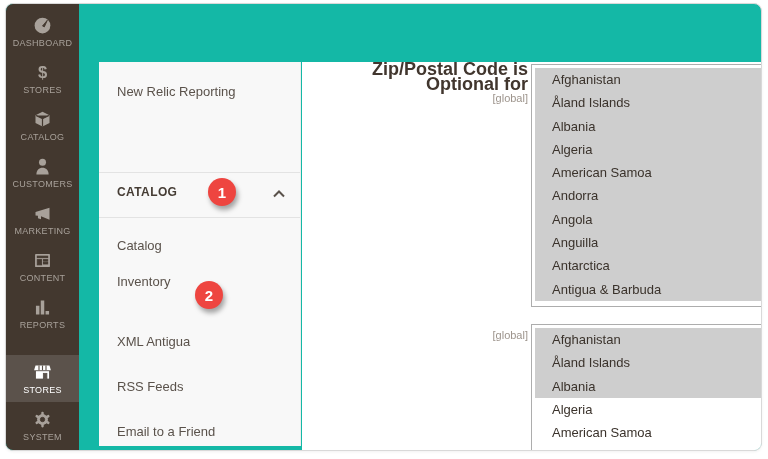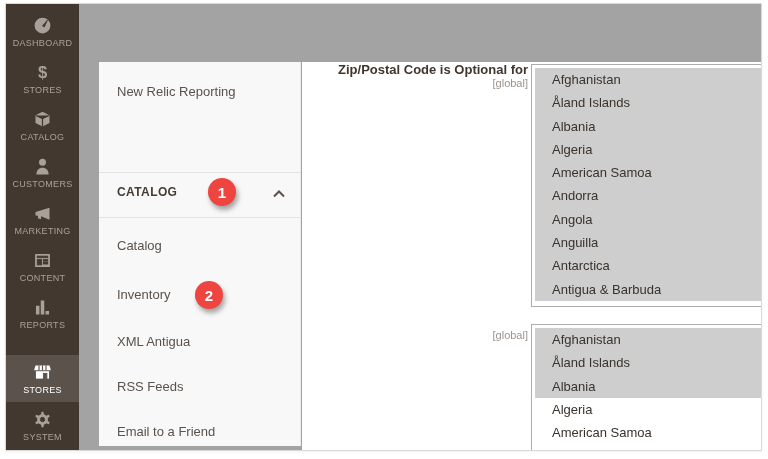--- a/index.html
+++ b/index.html
@@ -1,20 +1,20 @@
 <!DOCTYPE html>
 <html><head>
 <meta charset="utf-8">
 <style>
   * { margin:0; padding:0; box-sizing:border-box; }
   html,body { width:768px; height:459px; background:#fff; overflow:hidden;
     font-family:"Liberation Sans", sans-serif; }
 
   .frame { position:absolute; left:5px; top:3px; width:757px; height:448px;
-    background:#a3a3a3; border:1px solid #d9d9d9; border-radius:1px;
+    background:#14b8a6; border:1px solid #d9d9d9; border-radius:8px;
     box-shadow:0 1px 3px rgba(0,0,0,.06); overflow:hidden; }
 
   
   .sidebar { position:absolute; left:0; top:0; bottom:0; width:73px;
     background:#43382f; padding-top:4px; }
   .nav-item { --cut:#43382f; height:47px; display:flex; flex-direction:column;
     align-items:center; justify-content:center; gap:2px; color:#a8a19a; cursor:pointer; }
   .nav-item.active { --cut:#5b524b; background:#5b524b; color:#fff;margin-top:18px; }
   .nav-item svg { display:block; }
   .nav-item .ico { width:21px; height:21px; fill:currentColor; }
@@ -36,21 +36,21 @@
   .chevron { position:absolute; right:14px; top:124px; width:14px; height:12px; cursor:pointer; }
 
   .badge { position:absolute; width:28px; height:28px; border-radius:50%;
     background:#ee4540; color:#fff; font-size:15px; font-weight:bold;
     display:flex; align-items:center; justify-content:center;
     box-shadow:2px 4px 5px rgba(0,0,0,.35); }
 
   
   .main { position:absolute; left:296px; top:58px; right:0; bottom:0; background:#fff; }
   .field-label { position:absolute; left:0; width:226px; text-align:right; }
-  .label-text { font-size:13px; font-weight:bold; color:#41362e; line-height:15px; }
+  .label-text { font-size:18px; font-weight:bold; color:#41362e; line-height:15px; }
   .label-scope { font-size:11px; color:#9d948c; line-height:13px; }
 
   .multiselect { position:absolute; left:229px; width:400px; background:#fff;
     border:1px solid #adadad; padding:3px 0 3px 3px; overflow:hidden; }
   .ms1 { top:2px; height:243px; }
   .ms2 { top:262px; height:142px; }
   .option { height:23.3px; line-height:23.3px; font-size:13px; color:#3a322b;
     padding-left:17px; cursor:default; white-space:nowrap; }
   .option.sel { background:#cecece; }
 </style>
@@ -169,21 +169,21 @@
     <div class="divider" style="top:110px"></div>
     <div class="snav-item snav-section" style="top:120px">CATALOG</div>
     <span class="chevron">
       <svg width="14" height="12" viewBox="0 0 14 12">
           <polyline points="2,8.5 7,3.5 12,8.5" fill="none" stroke="#5a524b" stroke-width="2"></polyline>
         </svg>
     </span>
     <div class="divider" style="top:155px"></div>
 
     <div class="snav-item" style="top:174px">Catalog</div>
-    <div class="snav-item" style="top:223px">Inventory</div>
+    <div class="snav-item" style="top:210px">Inventory</div>
     <div class="snav-item" style="top:270px">XML Antigua</div>
     <div class="snav-item" style="top:315px">RSS Feeds</div>
     <div class="snav-item" style="top:360px">Email to a Friend</div>
 
     <div class="badge" style="left:109px; top:116px">1</div>
     <div class="badge" style="left:96px;  top:219px">2</div>
   </nav>
 
   <main class="main">
 

